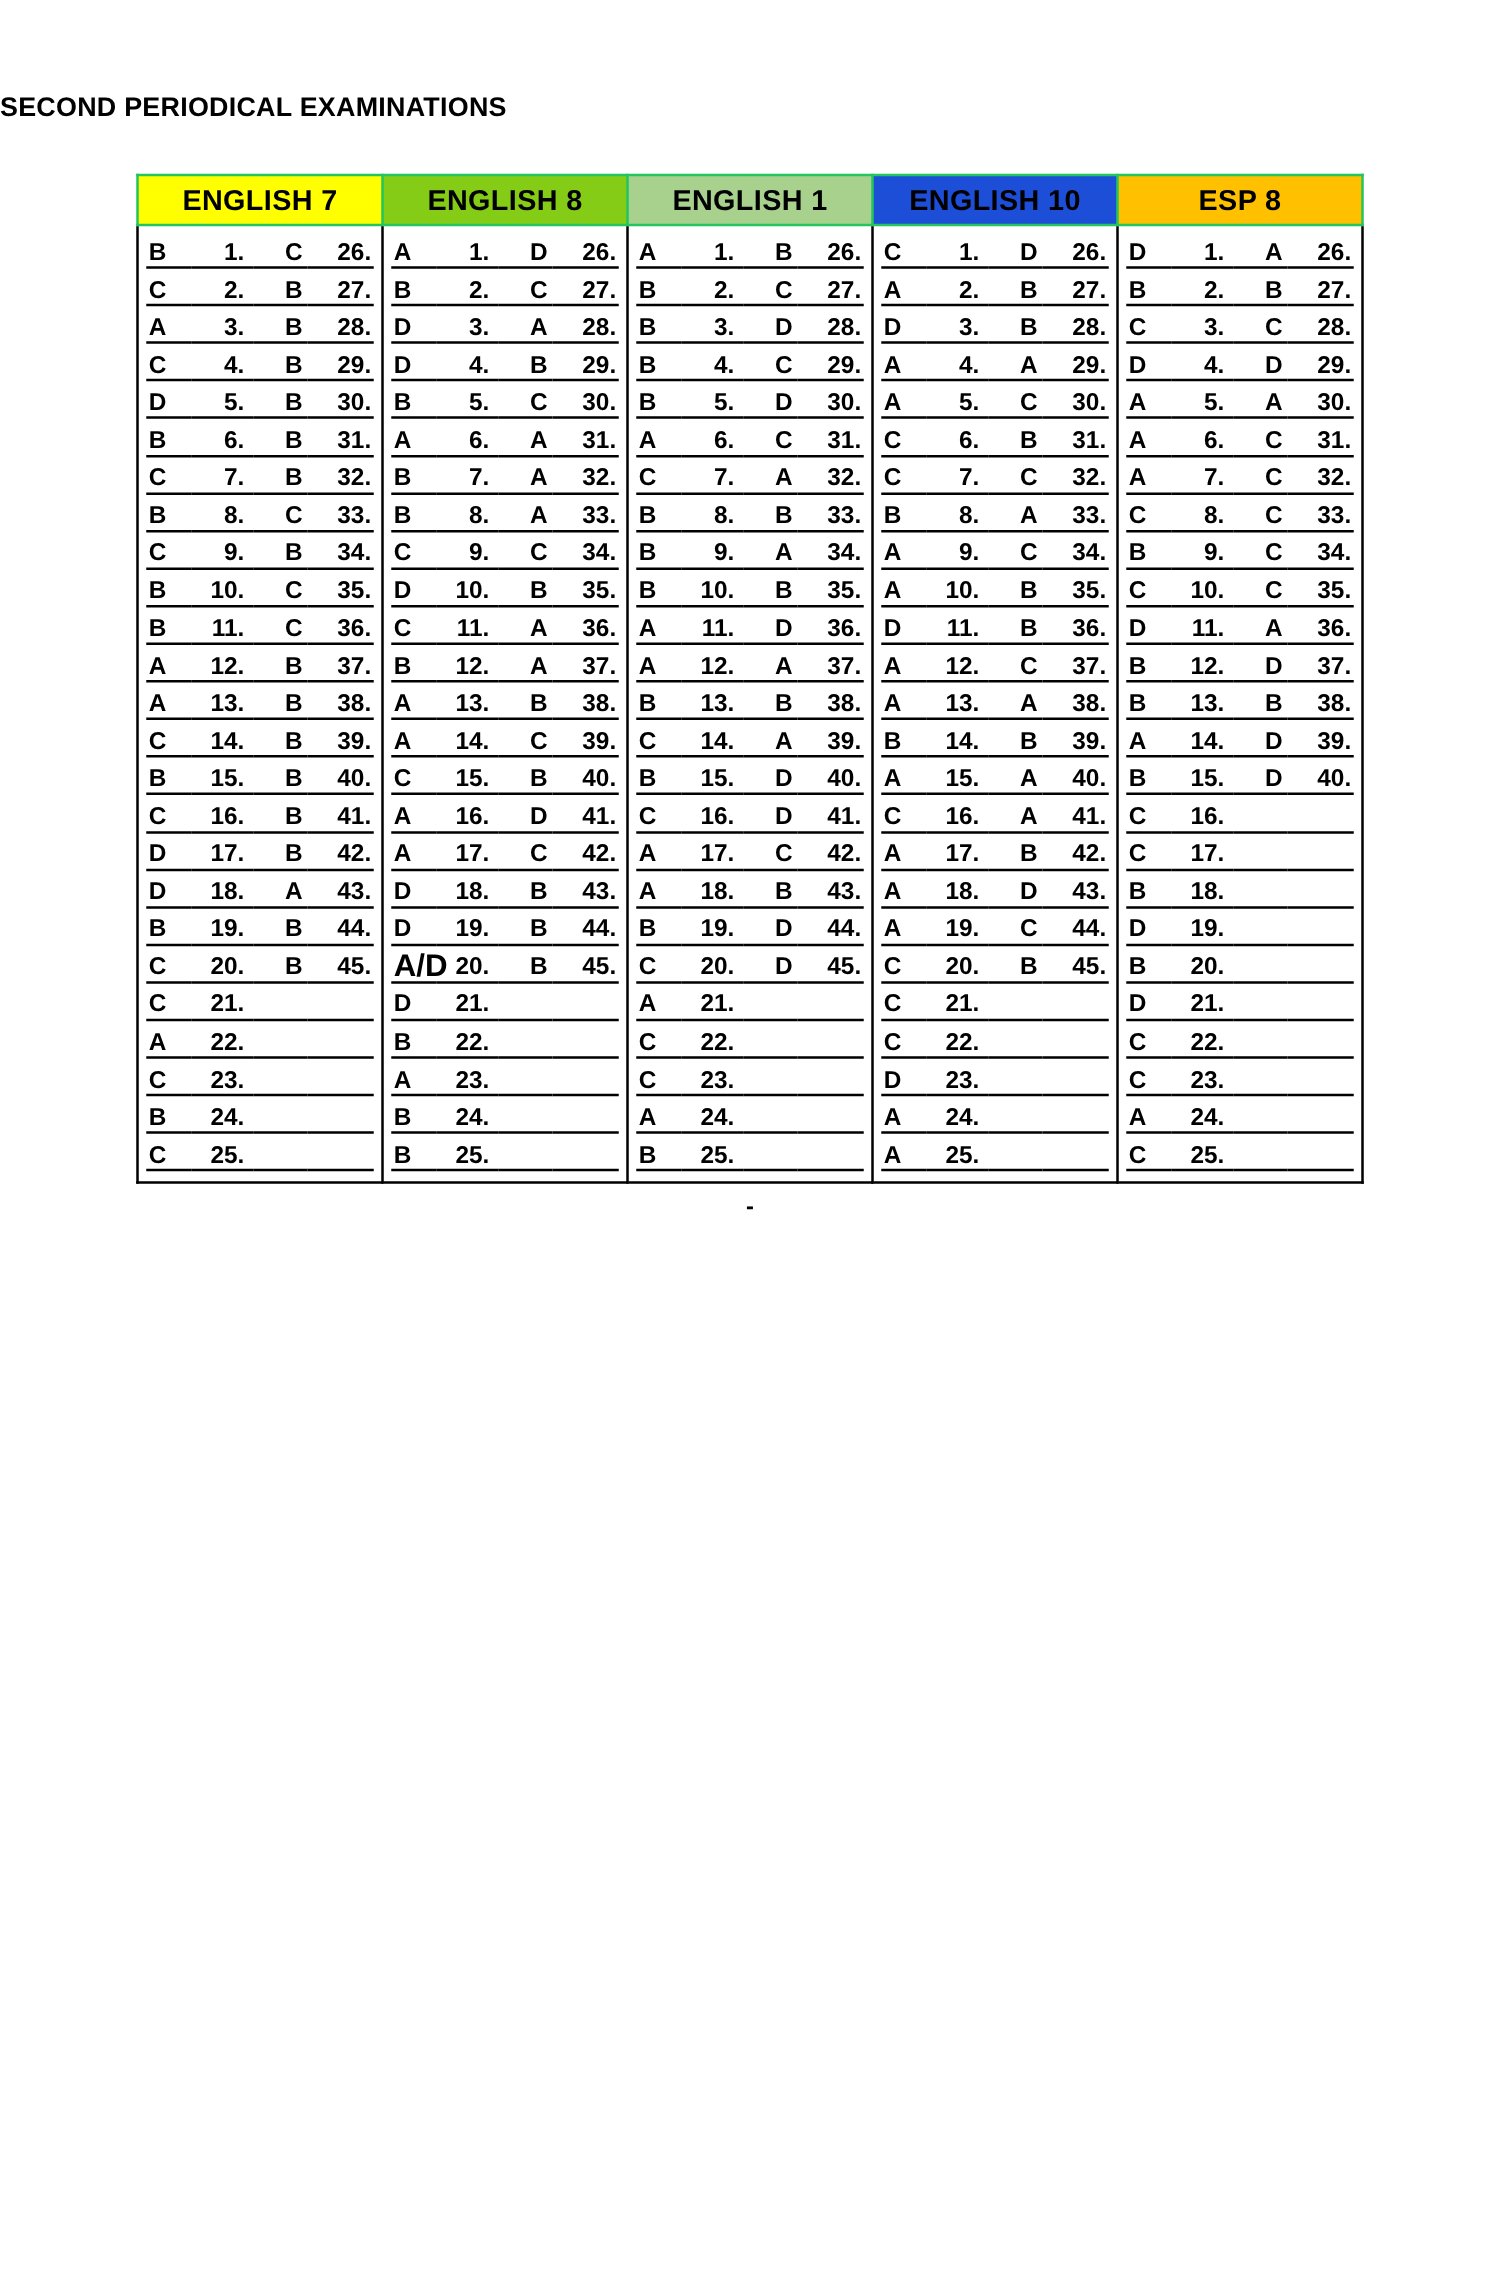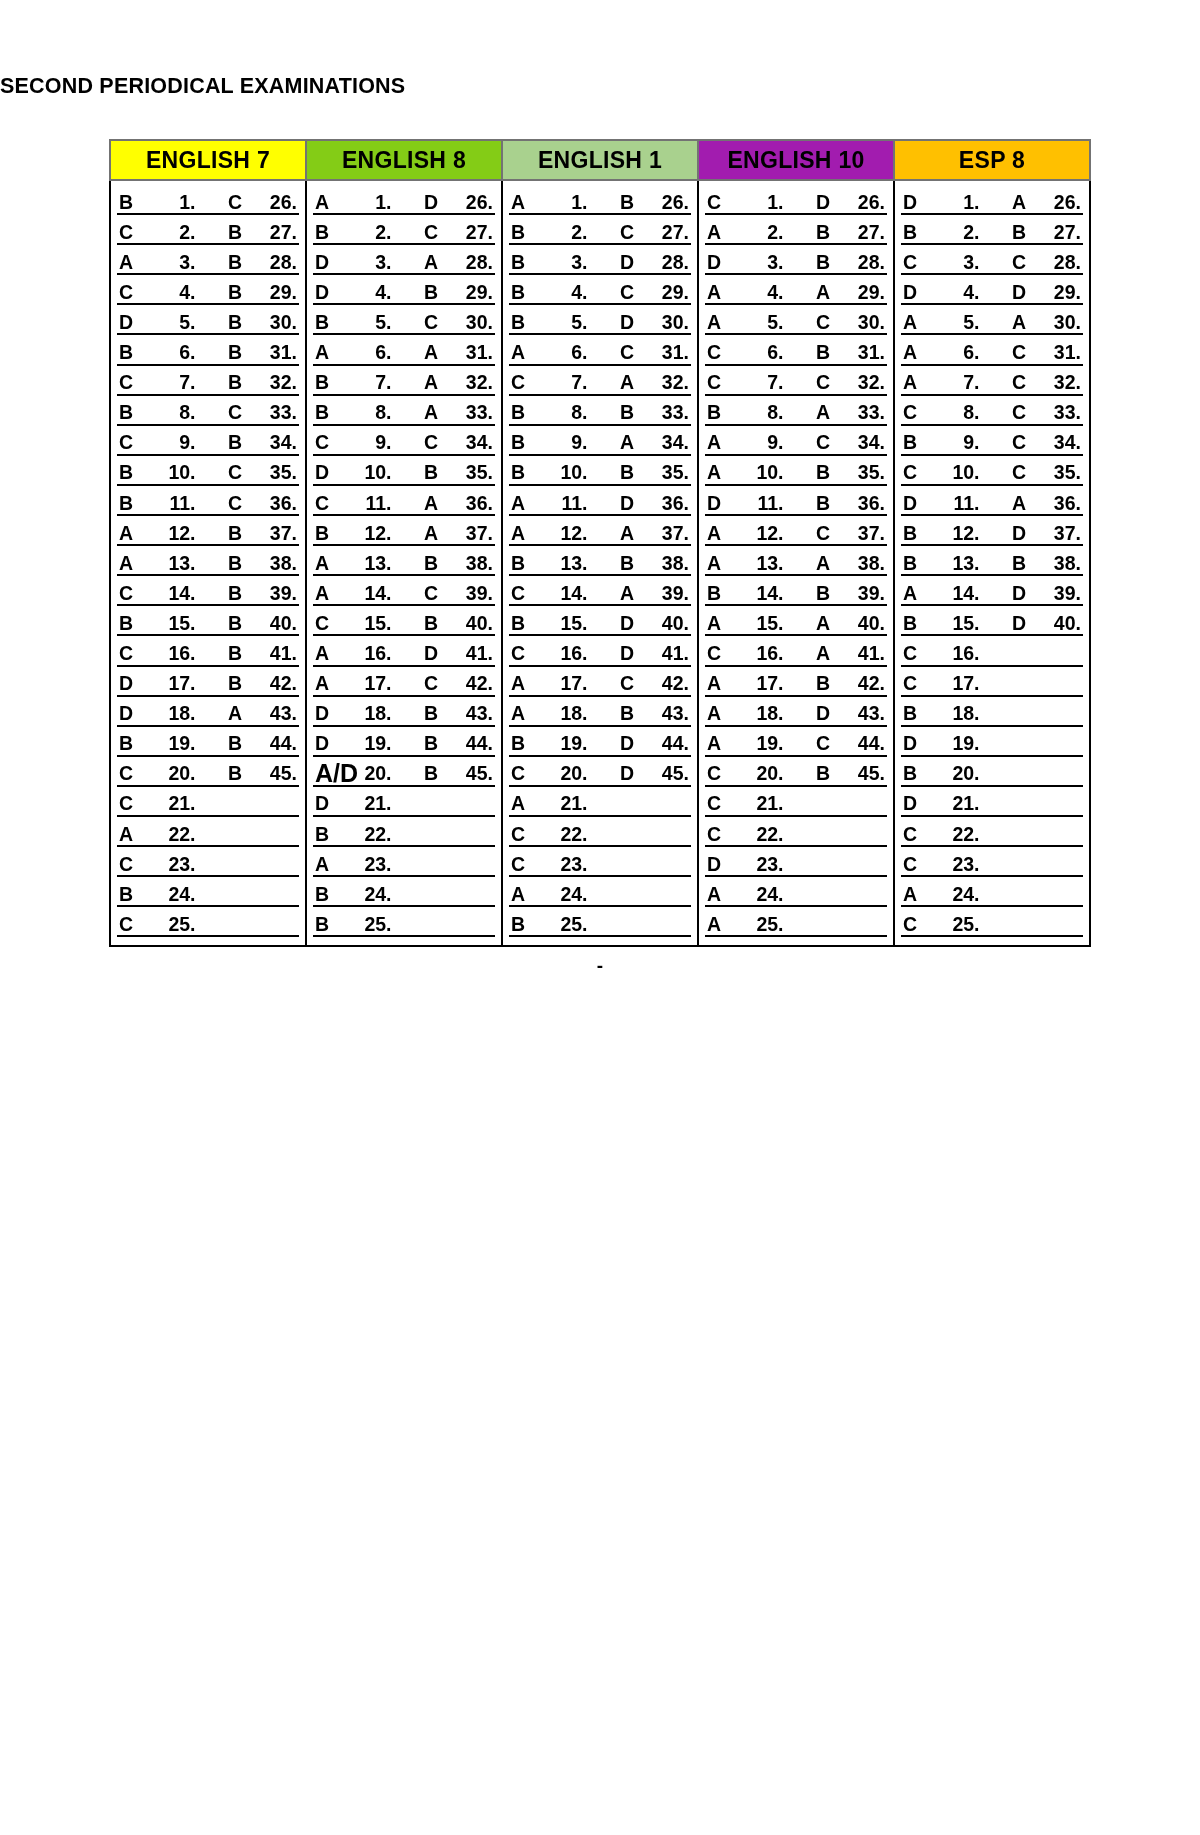--- a/index.html
+++ b/index.html
@@ -32,21 +32,21 @@
   .keys-wrap {
     margin: 36px auto 0 auto;
     width: 982px;
   }
   table.keys {
     border-collapse: collapse;
     table-layout: fixed;
     width: 982px;
   }
   table.keys > thead > tr > th {
-    border: 2px solid #737373;
+    border: 2px solid #22c55e;
     height: 38px;
     padding: 0;
     font-size: 23px;
     font-weight: bold;
     text-align: center;
     vertical-align: middle;
     letter-spacing: 0.3px;
   }
   table.keys > tbody > td,
   table.keys > tbody > tr > td {
@@ -115,21 +115,21 @@
   <div class="line">SECOND PERIODICAL EXAMINATIONS</div>
 </div>
 
 <div class="keys-wrap">
   <table class="keys">
     <thead>
       <tr id="head-row">
           <th style="background: rgb(255, 255, 0);">ENGLISH 7</th>
           <th style="background: #84cc16;">ENGLISH 8</th>
           <th style="background: rgb(169, 209, 142);">ENGLISH 1</th>
-          <th style="background: #a21caf;">ENGLISH 10</th>
+          <th style="background: #1d4ed8;">ENGLISH 10</th>
           <th style="background: rgb(255, 192, 0); margin-top: 24px;">ESP 8</th>
         </tr>
     </thead>
     <tbody>
       <tr id="body-row">
           <td>
             <div class="col-body">
               <div class="ans-row">
                 <div class="f f-ansA">B</div>
                 <div class="f f-numA wide">1.</div>

